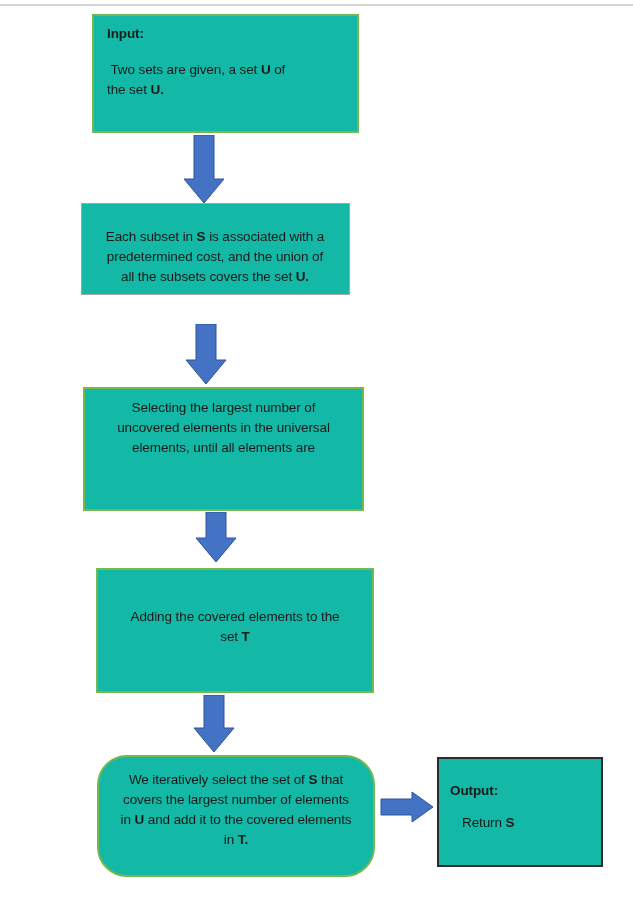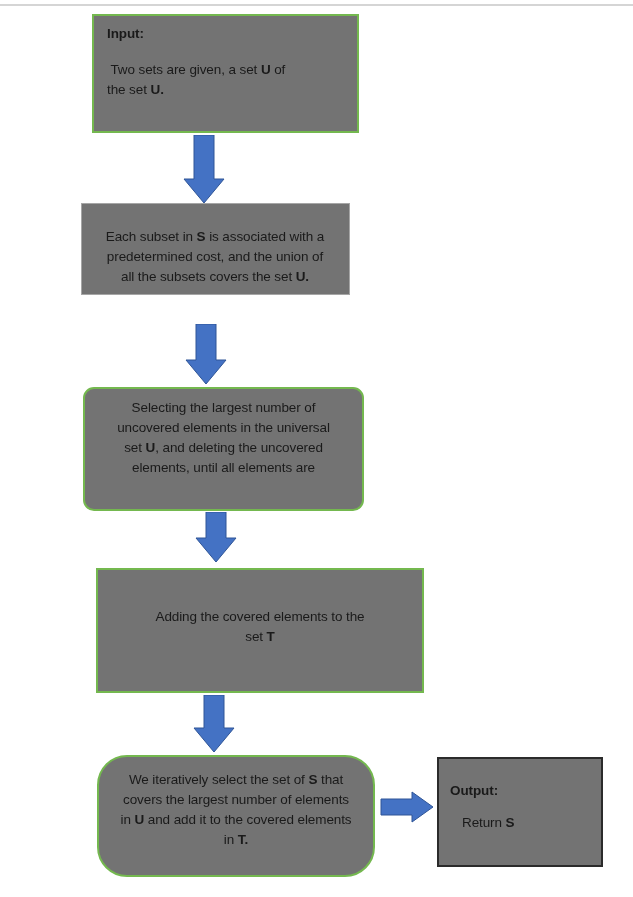--- a/index.html
+++ b/index.html
@@ -11,43 +11,43 @@
     color:#1a1a1a;
     overflow:hidden;
   }
   .top-rule{
     position:absolute;left:0;top:4px;width:633px;height:2px;
     background:var(--page-rule,#d5d5d5);
   }
   .box{
     position:absolute;
     box-sizing:border-box;
-    background:#737373;
+    background:#14b8a6;
     font-size:13.5px;
     line-height:20px;
     letter-spacing:-0.1px;
   }
   .box.greenbd{border:2px solid var(--green,#74b84f);}
   .box.graybd{border:1px solid var(--gray,#a6a6a6);}
   .box.darkbd{border:2px solid var(--dark,#2b2b2b);}
   .line{white-space:pre;}
   .line span.b{font-weight:bold;}
   .line.blank{line-height:16px;}
   .ta-c{text-align:center;}
   .arrow{position:absolute;display:block;}
   .arrow polygon{
     fill:var(--arrow-fill,#4472c4);
     stroke:var(--arrow-stroke,#2f5597);
     stroke-width:1;
     stroke-linejoin:round;
   }
   #box-input  {left:92px;  top:14px;  width:267px; height:119px; padding:8px 12px 0 13px;}
   #box-cost   {left:81px;  top:203px; width:269px; height:92px; padding:23px 4px 0 3px;text-align:center;}
-  #box-select {left:83px;  top:387px; width:281px; height:124px; padding:9px 4px 0;border-radius:11px;}
-  #box-add    {left:96px;  top:568px; width:328px; height:125px; padding:37px 20px 0;}
+  #box-select {left:83px;  top:387px; width:281px; height:124px; padding:9px 4px 0;}
+  #box-add    {left:96px;  top:568px; width:278px; height:125px; padding:37px 20px 0;}
   #box-iterate{left:97px;  top:755px; width:278px; height:122px; padding:13px 4px 0;border-radius:30px;}
   #box-output {left:437px; top:757px; width:166px; height:110px; padding:22px 11px 0;}
   #box-output .out-body{margin-top:12px;margin-left:12px;}
   #arrow-1{left:182px;top:135px;}
   #arrow-2{left:184px;top:324px;}
   #arrow-3{left:194px;top:512px;}
   #arrow-4{left:192px;top:695px;}
   #arrow-right{left:380px;top:791px;}
 </style>
 </head>
@@ -79,21 +79,20 @@
   </div>
 
   <svg class="arrow" id="arrow-2" width="44" height="61" viewBox="0 0 44 61">
     <polygon points="12,0 32,0 32,36 42,36 22,60 2,36 12,36"></polygon>
   </svg>
 
   <div class="box greenbd ta-c" id="box-select">
     <div>
         <div class="line"><span>Selecting the largest number of</span></div>
         <div class="line"><span>uncovered elements in the universal</span></div>
-        <div class="line"><span>set </span><span class="b">U</span><span>, and deleting the uncovered</span></div>
         <div class="line"><span>elements, until all elements are</span></div>
       </div>
   </div>
 
   <svg class="arrow" id="arrow-3" width="44" height="51" viewBox="0 0 44 51">
     <polygon points="12,0 32,0 32,26 42,26 22,50 2,26 12,26"></polygon>
   </svg>
 
   <div class="box greenbd ta-c" id="box-add">
     <div>

